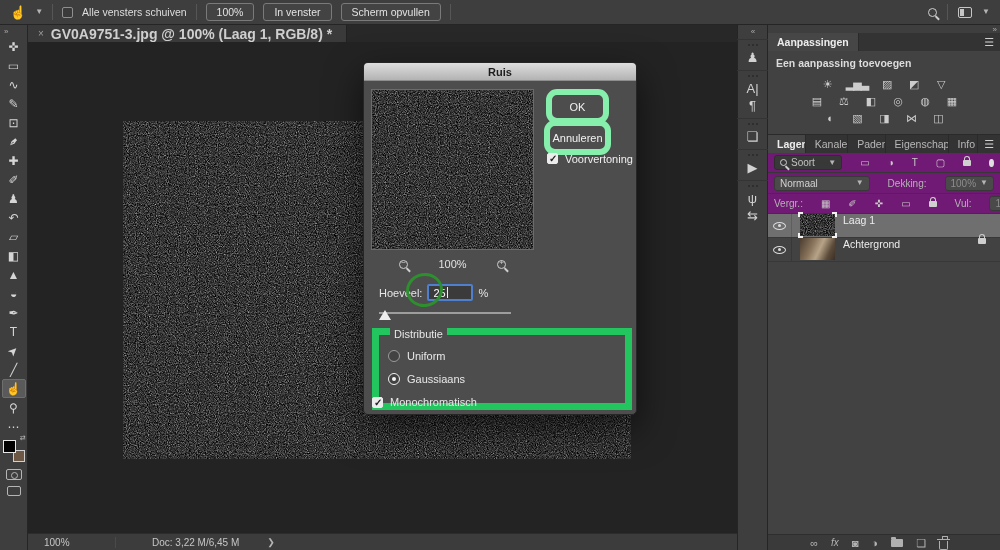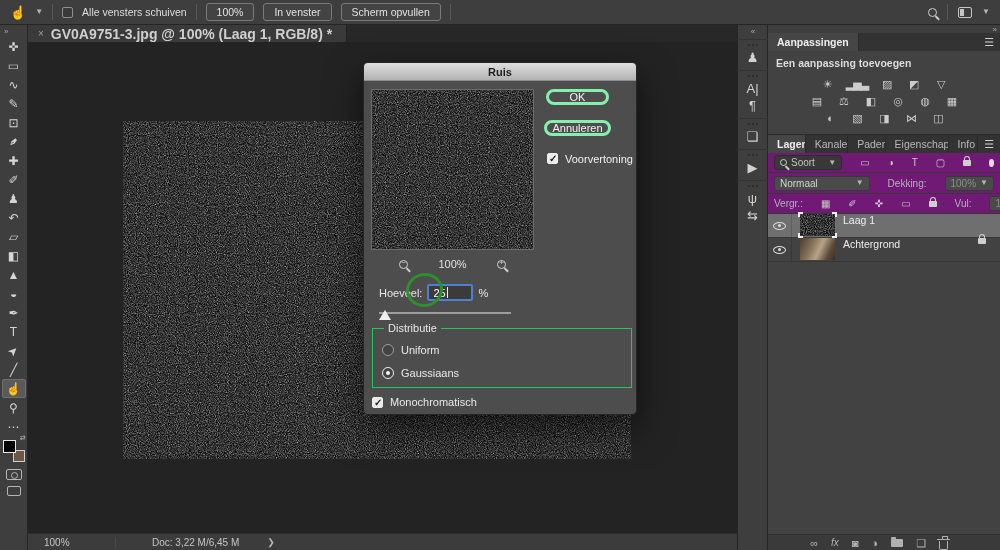--- a/index.html
+++ b/index.html
@@ -107,28 +107,28 @@
   #dlg-zoomrow{position:absolute;left:7px;top:193px;width:163px;height:16px;display:flex;align-items:center;justify-content:space-between;padding:0 28px}
   #dlg-zoomrow .pct{font-size:11px;color:#e2e2e2}
   #amount-row{position:absolute;left:15px;top:221px;display:flex;align-items:center;gap:5px}
   #amount-row .lbl{font-size:11px;color:#e6e6e6}
   #amount-input{width:46px;height:17px;background:#3b3b3b;border:2px solid #4e80cf;border-radius:2px;display:flex;align-items:center;padding-left:4px;font-size:11px;color:#fff}
   #amount-input .caret{width:1px;height:11px;background:#f0f0f0;margin-left:1px}
   #annot-circle{position:absolute;left:42px;top:210px;width:37px;height:34px;border:3px solid #2e8f2e;border-radius:50%;transform:rotate(-10deg);z-index:5;pointer-events:none}
   #slider{position:absolute;left:15px;top:247px;width:132px;height:12px}
   #slider .track{position:absolute;left:0;right:0;top:2px;height:2px;background:#9d9d9d}
   #slider .thumbtri{position:absolute;left:0;top:0;width:0;height:0;border-left:6px solid transparent;border-right:6px solid transparent;border-bottom:10px solid #efefef}
-  #distbox{position:absolute;left:8px;top:265px;width:260px;height:60px;border:1px solid #22c55e}
+  #distbox{position:absolute;left:8px;top:265px;width:260px;height:82px;border:7px solid #22c55e}
   #distbox .boxlabel{position:absolute;left:11px;top:-7px;background:#4d4d4d;padding:0 4px;font-size:11px;color:#e6e6e6}
   .radio{width:12px;height:12px;border:1px solid #9b9b9b;border-radius:50%;background:#424242;flex:none;position:relative}
   .radio.on{border:1.5px solid #f2f2f2}
   .radio.on::after{content:"";position:absolute;left:3px;top:3px;right:3px;bottom:3px;background:#f5f5f5;border-radius:50%}
   .radiorow{position:absolute;left:9px;display:flex;align-items:center;gap:7px;font-size:11px;color:#e8e8e8}
   #monorow{position:absolute;left:8px;top:333px;display:flex;align-items:center;gap:7px;font-size:11px;color:#e8e8e8}
-  .dlg-btn{position:absolute;height:16px;border:3px solid #86efac;border-radius:11px;background:transparent;color:#f2f2f2;font-size:11px;display:flex;align-items:center;justify-content:center;font-family:"Liberation Sans",sans-serif}
+  .dlg-btn{position:absolute;height:35px;border:6px solid #86efac;border-radius:11px;background:transparent;color:#f2f2f2;font-size:11px;display:flex;align-items:center;justify-content:center;font-family:"Liberation Sans",sans-serif}
   #previewchk{position:absolute;left:183px;top:90px;display:flex;align-items:flex-start;gap:7px;font-size:11px;color:#f0f0f0}
 </style>
 </head>
 <body>
 
 <svg width="0" height="0" style="position:absolute">
   <defs>
     <filter id="grain" x="0" y="0" width="100%" height="100%">
       <feTurbulence type="fractalNoise" baseFrequency="0.9" numOctaves="2" seed="8" stitchTiles="stitch"></feTurbulence>
       <feColorMatrix type="saturate" values="0"></feColorMatrix>

